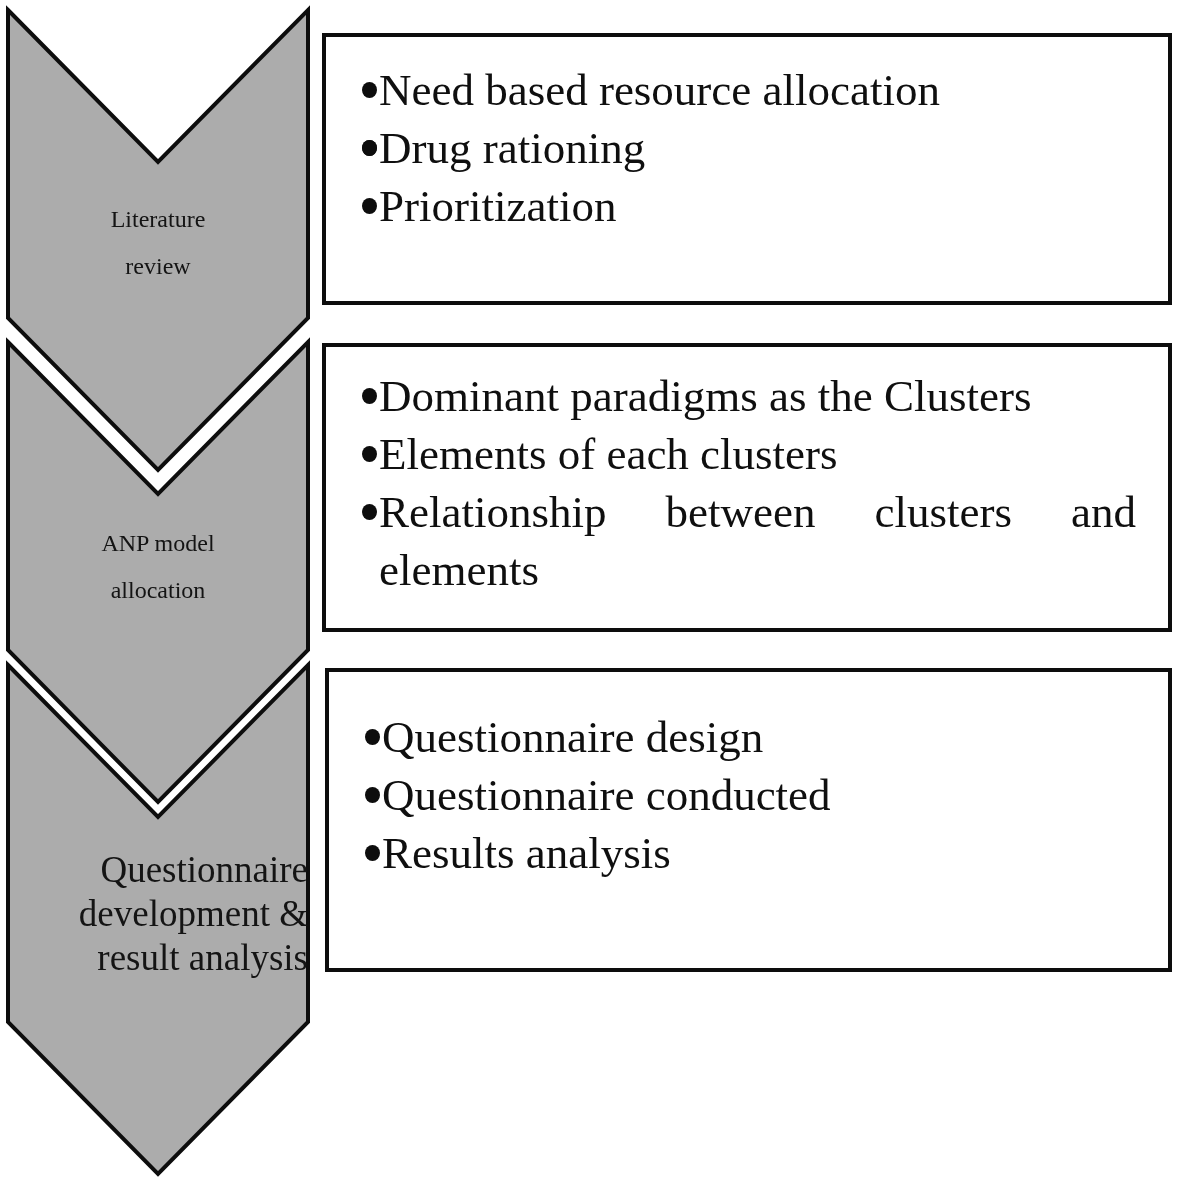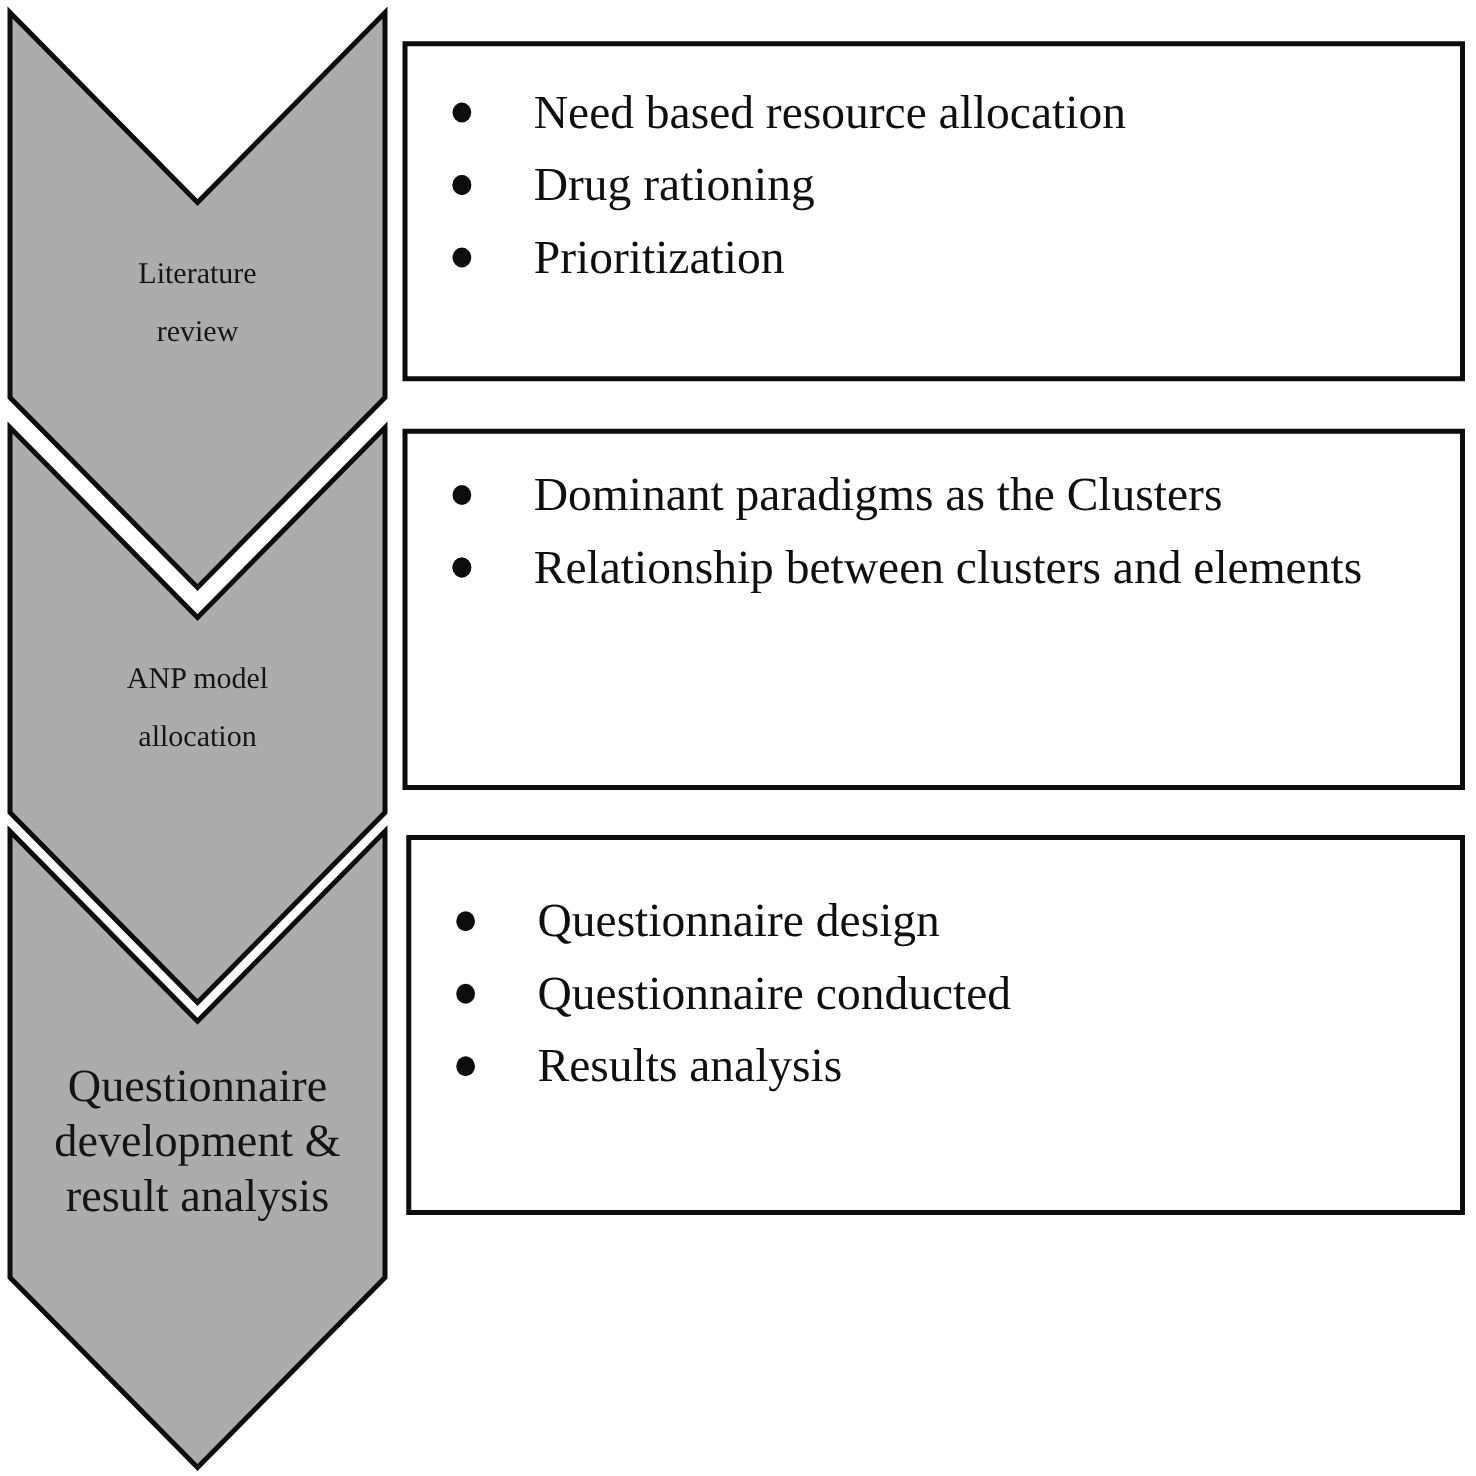--- a/index.html
+++ b/index.html
@@ -27,41 +27,42 @@
     width: 300px;
     text-align: center;
     font-size: 24px;
     line-height: 47px;
     color: #141414;
     white-space: nowrap;
   }
   .chevron-label.small {
     font-size: 37px;
     line-height: 44px;
+    text-align: right;
   }
   .chevron-label span { display: block; }
   .bullet-box {
     position: absolute;
     box-sizing: border-box;
     background: #ffffff;
     border: 4px solid #0d0d0d;
   }
   .box-list {
     box-sizing: border-box;
     width: 100%;
     height: 100%;
     padding-right: 32px;
   }
   #box-1 .box-list { padding-top: 24px; }
   #box-2 .box-list { padding-top: 20px; border-radius: 30px; }
   #box-3 .box-list { padding-top: 36px; }
   .item {
     position: relative;
-    padding-left: 101px;
-    font-size: 38px;
+    padding-left: 53px;
+    font-size: 45px;
     line-height: 58px;
     text-align: justify;
     color: #0f0f0f;
   }
   .item .bullet-marker {
     position: absolute;
     left: 36px;
     top: 21px;
     width: 15px;
     height: 16px;
@@ -117,20 +118,21 @@
   </div>
 
   <div id="box-2" class="bullet-box" style="left:322px; top:343px; width:850px; height:289px;">
     <div class="box-list">
       <div class="item">
         <span class="bullet-marker"></span>
         <span>Dominant paradigms as the Clusters</span>
       </div>
       <div class="item">
         <span class="bullet-marker"></span>
+        <span>Elements of each clusters</span>
       </div>
       <div class="item">
         <span class="bullet-marker"></span>
         <span>Relationship between clusters and elements</span>
       </div>
     </div>
   </div>
 
   <div id="box-3" class="bullet-box" style="left:325px; top:668px; width:847px; height:304px;">
     <div class="box-list">

